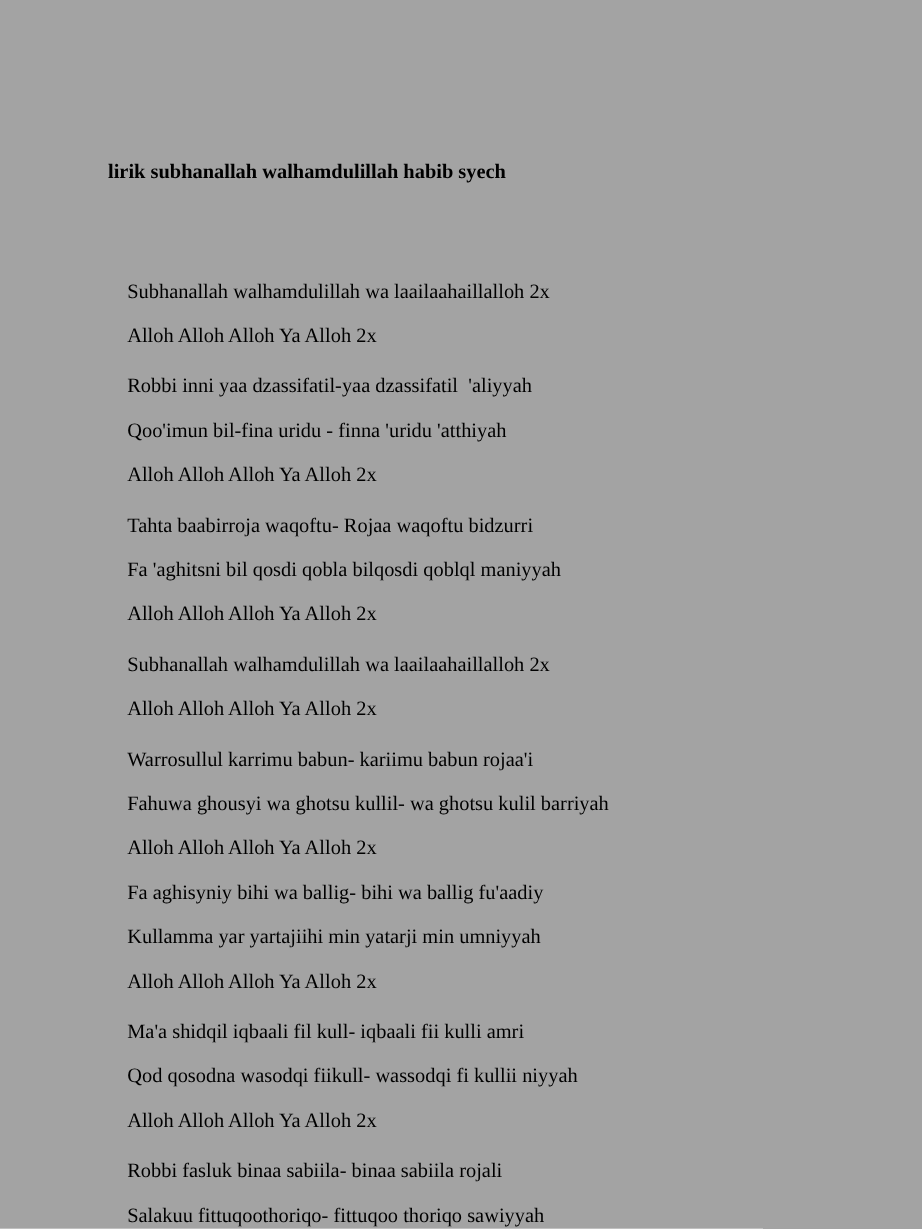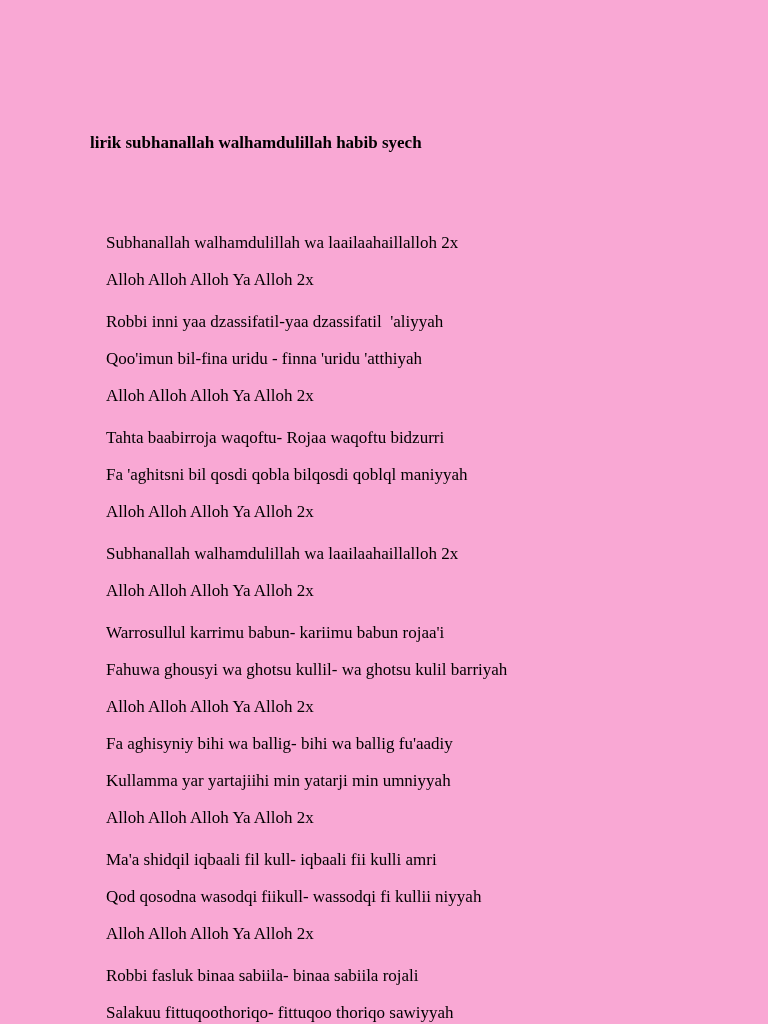--- a/index.html
+++ b/index.html
@@ -9,21 +9,21 @@
   body {
     width: 768px;
     height: 1024px;
     background: #ffffff;
     overflow: hidden;
   }
   .page {
     position: relative;
     width: 768px;
     height: 1024px;
-    background: #f9a8d4;
+    background: #a3a3a3;
     font-family: "Liberation Serif", serif;
     color: #000000;
   }
   .content {
     position: absolute;
     left: 90px;
     top: 90px;
     right: 60px;
     font-size: 17px;
     line-height: 21px;

